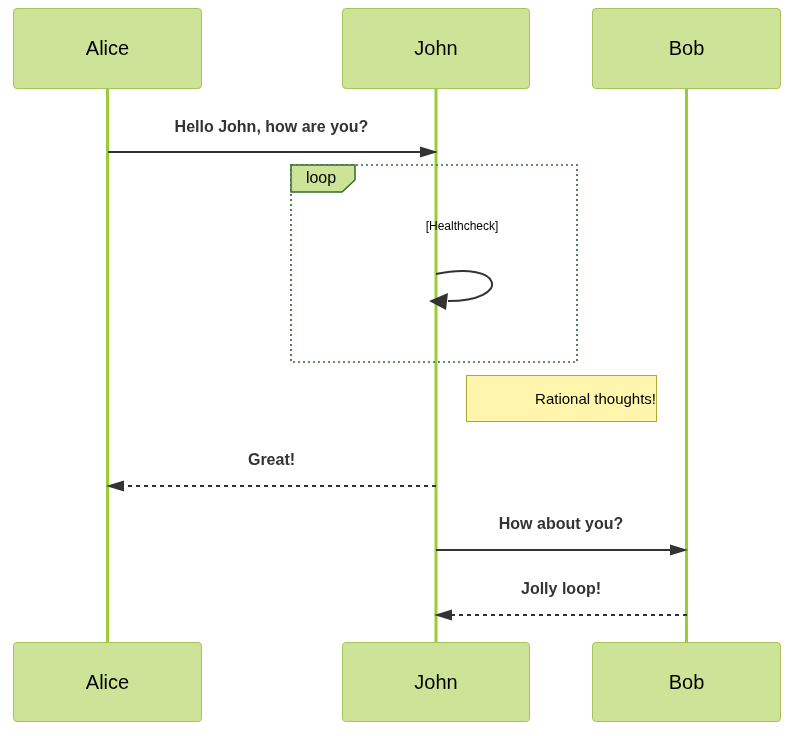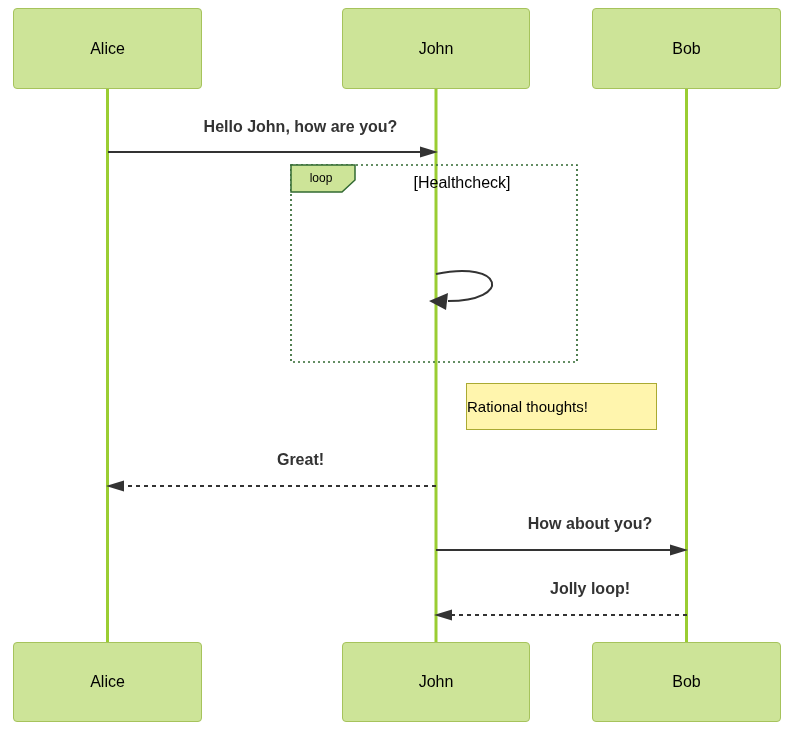--- a/index.html
+++ b/index.html
@@ -9,46 +9,45 @@
     font-family:"Liberation Sans",sans-serif;
     overflow:hidden;
   }
   svg.layer{position:absolute;left:0;top:0;z-index:1;}
   .actor{
     position:absolute;z-index:2;
     display:flex;align-items:center;justify-content:center;
     background:var(--actor-fill,#cde498);
     border:1.5px solid var(--actor-border,#a6c35c);
     border-radius:4px;
-    font-size:16px;color:var(--actor-text,#000);
+    font-size:20px;color:var(--actor-text,#000);
     box-sizing:border-box;
   }
   .msg{
     position:absolute;z-index:2;
     font-weight:700;font-size:16px;line-height:20px;
-    color:var(--message-text,#333);text-align:center;padding-left:29px;
+    color:var(--message-text,#333);text-align:center;
   }
   .loop-cond{
     position:absolute;z-index:2;
-    font-size:16px;line-height:20px;
-    color:var(--loop-text,#000);text-align:center;
+    font-size:12px;line-height:20px;
+    color:var(--loop-text,#000);text-align:center;margin-top:43px;
   }
   .loop-tag{
     position:absolute;z-index:2;
-    font-size:12px;line-height:24px;
+    font-size:16px;line-height:24px;
     color:var(--loop-text,#000);text-align:center;
   }
   .note{
     position:absolute;z-index:2;
-    display:flex;align-items:center;justify-content:flex-start;
+    display:flex;align-items:center;justify-content:flex-end;
     font-size:15px;color:var(--note-text,#000);
     background:var(--note-fill,#fff5ad);
     border:1.5px solid var(--note-border,#aaaa33);
     box-sizing:border-box;
-    margin-top:8px;
   }
   .lifeline{stroke:var(--lifeline,#9acd32);stroke-width:3;}
   .signal{stroke:var(--signal,#333);stroke-width:2;fill:none;}
   .dashed{stroke-dasharray:4 4;}
   .arrowhead{fill:var(--signal,#333);stroke:none;}
   .loop-frame{fill:none;stroke:var(--loop-border,#326932);stroke-width:1.7;stroke-dasharray:2 3;}
   .loop-label-shape{fill:var(--loop-label-fill,#cde498);stroke:var(--loop-border,#326932);stroke-width:1.5;}
 </style>
 </head>
 <body>

